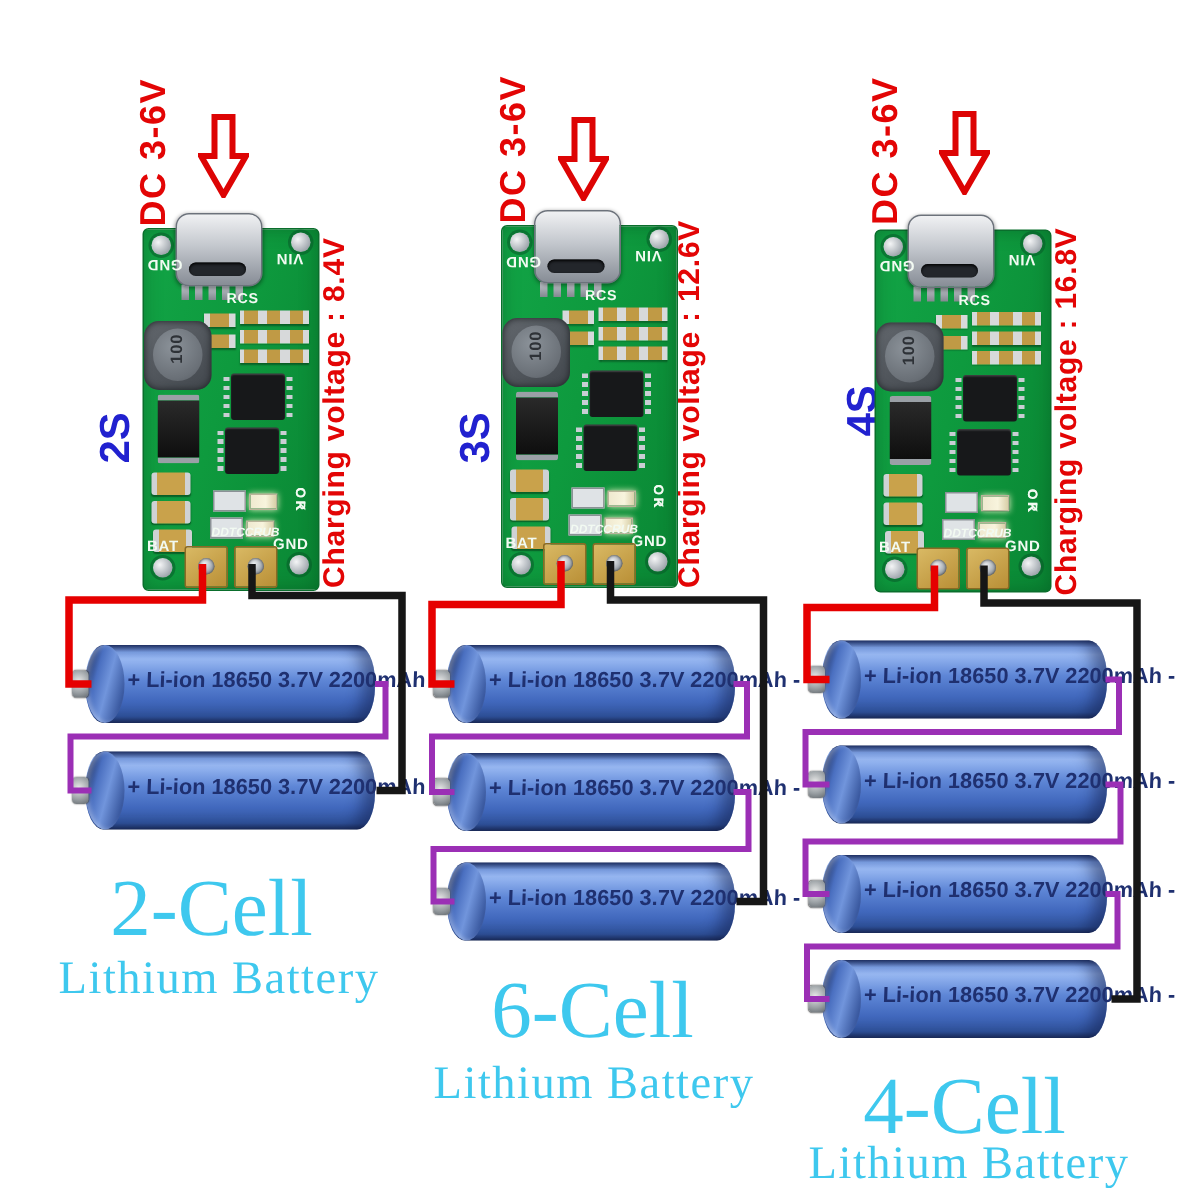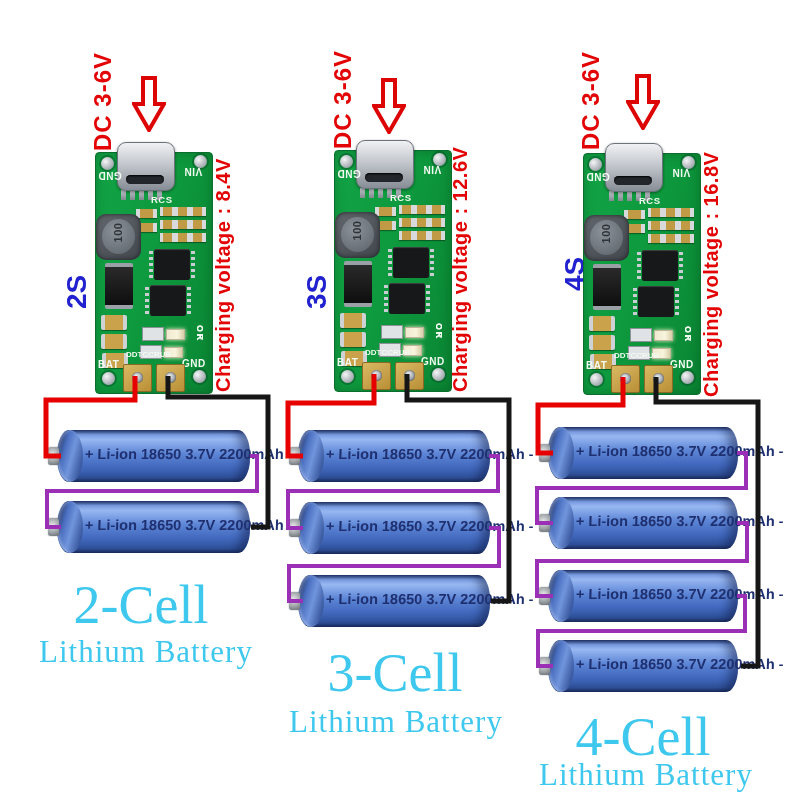--- a/index.html
+++ b/index.html
@@ -31,21 +31,21 @@
   .usb-slot{left:8px;bottom:6px;width:38px;height:9px;border-radius:5px;background:#23262b;
             box-shadow:inset 0 1px 2px #000;}
   .usb-legs{left:25px;top:37px;width:50px;height:10px;display:flex;gap:4px;position:absolute;}
   .usb-legs i{position:static;width:5px;height:10px;background:linear-gradient(180deg,#c4c9cf,#82888f);}
   .silk{color:#f2faf2;font-weight:bold;font-size:10px;letter-spacing:.5px;line-height:1;}
   .silk-gnd-top{left:2px;top:17px;transform:rotate(180deg);}
   .silk-vin{left:88px;top:13px;transform:rotate(180deg);}
   .silk-rcs{left:55px;top:42px;font-size:9.5px;}
   .silk-okcr{left:108px;top:172px;transform-origin:0 0;transform:rotate(90deg);font-size:9px;letter-spacing:2px;}
   .silk-bat{left:2px;top:207px;}
-  .silk-model{left:30px;top:198px;font-size:8px;letter-spacing:0;}
+  .silk-model{left:45px;top:198px;font-size:8px;letter-spacing:0;font-style:italic;}
   .silk-gnd-bot{left:86px;top:206px;}
   .res-row{width:46px;height:9px;left:64px;
            background:repeating-linear-gradient(90deg,#d7d9da 0 3px,#c09a45 3px 12px,#d7d9da 12px 15px);
            box-shadow:0 1px 1px rgba(0,0,0,.35);}
   .rr1{top:54px}.rr2{top:67px}.rr3{top:80px}
   .chip{background:linear-gradient(90deg,#d7d9da 0 20%,#c09a45 20% 80%,#d7d9da 80% 100%);
         width:21px;height:9px;box-shadow:0 1px 1px rgba(0,0,0,.35);}
   .cl1{left:40px;top:56px}.cl2{left:40px;top:70px}
   .inductor{left:0;top:61px;width:45px;height:46px;border-radius:10px;
             background:linear-gradient(145deg,#62676d,#42474d);box-shadow:inset 0 0 5px #1d2023;}
@@ -327,21 +327,21 @@
     <span class="bat-label">+ Li-ion 18650 3.7V 2200mAh -</span>
   </div>
   <div class="battery" style="left:548px;top:640px;width:190px">
     <div class="bat-cap"></div>
     <div class="bat-tip"></div>
     <span class="bat-label">+ Li-ion 18650 3.7V 2200mAh -</span>
   </div>
 
   <div class="caption caption-main" style="left:-19px;top:578px">2-Cell</div>
   <div class="caption caption-sub" style="left:-14px;top:636px">Lithium Battery</div>
-  <div class="caption caption-main" style="left:235px;top:646px">3-Cell</div>
+  <div class="caption caption-main" style="left:235px;top:646px">6-Cell</div>
   <div class="caption caption-sub" style="left:236px;top:706px">Lithium Battery</div>
   <div class="caption caption-main" style="left:483px;top:710px">4-Cell</div>
   <div class="caption caption-sub" style="left:486px;top:759px">Lithium Battery</div>
 
   <svg class="wires" width="800" height="800" viewBox="0 0 800 800">
 
     <polyline class="w5" points="135,376 135,400 46,400 46,456 61,456" stroke="#e60000"></polyline>
     <polyline class="w5" points="168,376 168,397 268,397 268,527 251,527" stroke="#161616"></polyline>
     <polyline class="w4" points="250,456 257,456 257,491 47,491 47,527 61,527" stroke="#9b2fb5"></polyline>
 

